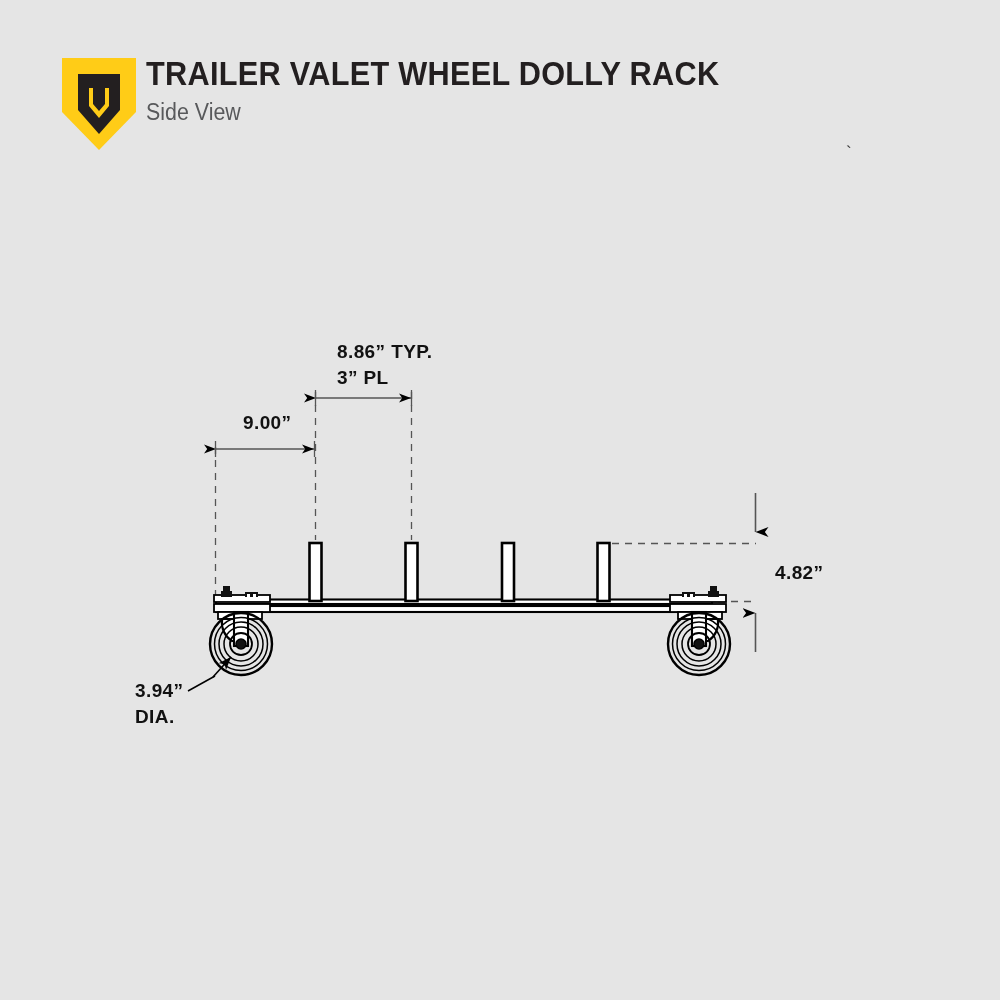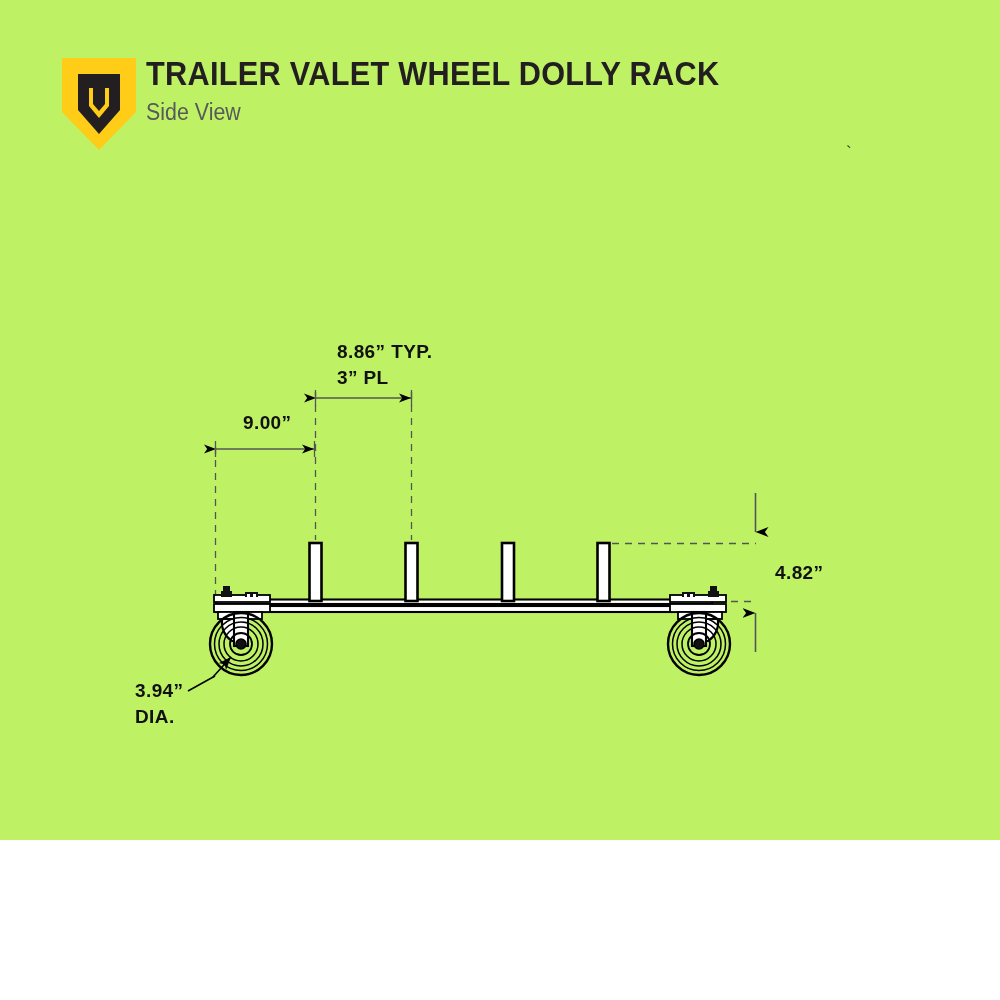--- a/index.html
+++ b/index.html
@@ -14,22 +14,22 @@
     overflow: hidden;
     font-family: "Liberation Sans", sans-serif;
     -webkit-font-smoothing: antialiased;
   }
 
   #page {
     position: absolute;
     left: 0;
     top: 0;
     width: 1000px;
-    height: 840px;
-    background: #bef264;
+    height: 1000px;
+    background: #e5e5e5;
   }
 
   
   .header {
     position: absolute;
     left: 62px;
     top: 56px;
     width: 820px;
     height: 96px;
   }

